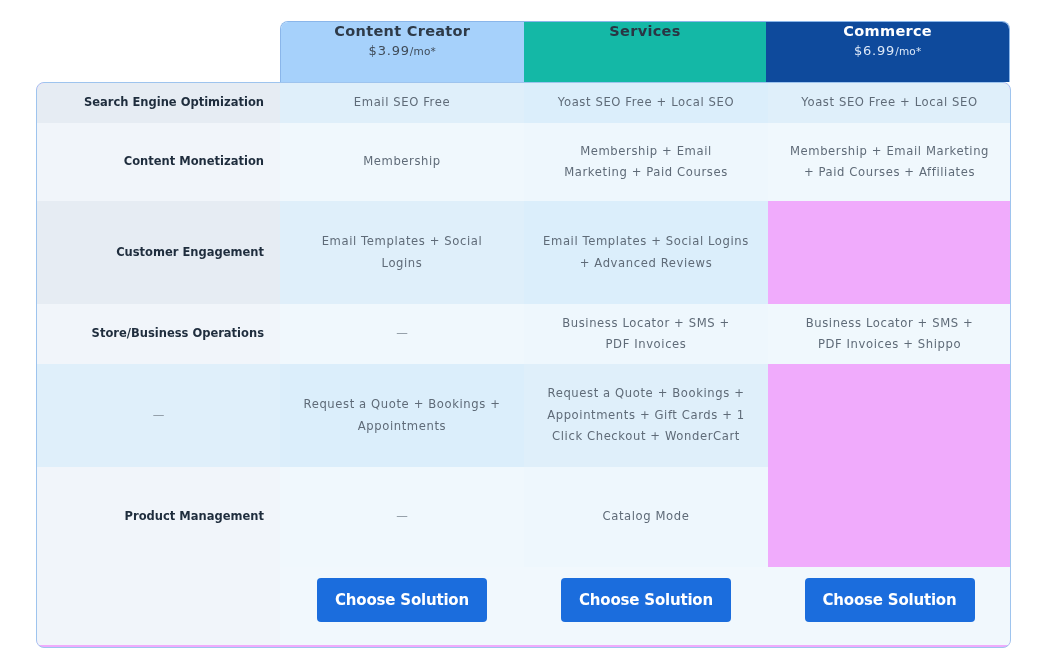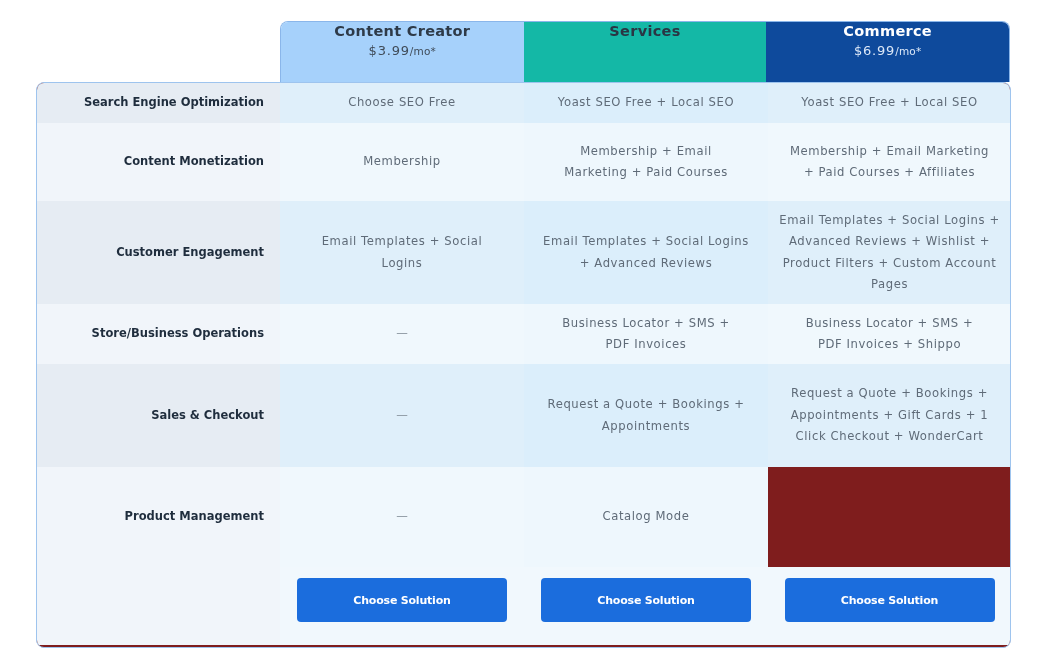--- a/index.html
+++ b/index.html
@@ -21,21 +21,21 @@
   .plan-head.cc { background: #a6d1fb; color: #2e3a48; }
   .plan-head.cc .price { color: #3f4b58; }
   .plan-head.sv { background: #14b8a6; color: #2a3644; }
   .plan-head.sv .price { color: #3a4654; margin-top: 40px; }
   .plan-head.cm { background: #0e4a9c; color: #ffffff; }
   .plan-head.cm .price { color: #dce8f8; }
 
   .table-card {
     position: absolute; left: 36px; top: 82px; width: 975px; height: 566px;
     border: 1.5px solid #9ec4ee; border-radius: 8px; overflow: hidden;
-    background: #7f1d1d;
+    background: #f0abfc;
   }
   .grid { display: grid; grid-template-columns: 243px 244px 244px 243px; }
   .cell {
     display: flex; align-items: center; justify-content: center; text-align: center;
     font-size: 11.6px; letter-spacing: 0.6px; line-height: 21.5px; color: #5f6b78;
     padding: 0 14px;
   }
   .label {
     justify-content: flex-end; text-align: right; padding-right: 16px;
     font-size: 11.5px; font-weight: bold; letter-spacing: 0; color: #1f2d3d;
@@ -44,23 +44,23 @@
   .row-plain .label { background: #f1f5fa; }
   .row-alt .cell.val { background: #dfeffa; }
   .row-alt .cell.val.mid { background: #dbeefb; }
   .row-plain .cell.val { background: #f0f8fd; }
   .row-plain .cell.val.mid { background: #eef7fd; }
   .dash { color: #8a95a0; letter-spacing: 0; }
 
   .btn-row .label { background: #f1f5fa; }
   .btn-row .cell.val { background: #f1f8fd; }
   .btn {
-    width: 210px; height: 44px; border-radius: 4px; border: none;
+    width: 170px; height: 44px; border-radius: 4px; border: none;
     background: #1b6ddd; color: #ffffff; font-family: "DejaVu Sans", sans-serif;
-    font-size: 11px; font-weight: bold; letter-spacing: -0.2px; cursor: pointer;
+    font-size: 15px; font-weight: bold; letter-spacing: -0.2px; cursor: pointer;
     display: flex; align-items: center; justify-content: center;
   }
 </style>
 </head>
 <body>
 
 <div class="header-tabs">
   <div class="plan-head cc">
     <div class="name">Content Creator</div>
     <div class="price"><span>$3.99</span><span class="per">/mo*</span></div>
@@ -71,44 +71,42 @@
   </div>
   <div class="plan-head cm">
     <div class="name">Commerce</div>
     <div class="price"><span>$6.99</span><span class="per">/mo*</span></div>
   </div>
 </div>
 
 <div class="table-card">
   <div class="grid row-alt" style="height:40px">
     <div class="cell label">Search Engine Optimization</div>
-    <div class="cell val">Choose SEO Free</div>
+    <div class="cell val">Email SEO Free</div>
     <div class="cell val mid">Yoast SEO Free + Local SEO</div>
     <div class="cell val">Yoast SEO Free + Local SEO</div>
   </div>
   <div class="grid row-plain" style="height:78px">
     <div class="cell label">Content Monetization</div>
     <div class="cell val">Membership</div>
     <div class="cell val mid" style="padding:0 26px">Membership + Email Marketing + Paid Courses</div>
     <div class="cell val" style="padding:0 18px">Membership + Email Marketing + Paid Courses + Affiliates</div>
   </div>
   <div class="grid row-alt" style="height:103px">
     <div class="cell label">Customer Engagement</div>
     <div class="cell val" style="padding:0 22px">Email Templates + Social Logins</div>
     <div class="cell val mid" style="padding:0 18px">Email Templates + Social Logins + Advanced Reviews</div>
-    <div class="cell val" style="padding:0 8px">Email Templates + Social Logins + Advanced Reviews + Wishlist + Product Filters + Custom Account Pages</div>
   </div>
   <div class="grid row-plain" style="height:60px">
     <div class="cell label">Store/Business Operations</div>
     <div class="cell val dash">—</div>
     <div class="cell val mid" style="padding:0 28px">Business Locator + SMS + PDF Invoices</div>
     <div class="cell val" style="padding:0 26px">Business Locator + SMS + PDF Invoices + Shippo</div>
   </div>
   <div class="grid row-alt" style="height:103px">
-    <div class="cell label">Sales &amp; Checkout</div>
     <div class="cell val dash">—</div>
     <div class="cell val mid" style="padding:0 12px">Request a Quote + Bookings + Appointments</div>
     <div class="cell val" style="padding:0 10px">Request a Quote + Bookings + Appointments + Gift Cards + 1 Click Checkout + WonderCart</div>
   </div>
   <div class="grid row-plain" style="height:100px">
     <div class="cell label">Product Management</div>
     <div class="cell val dash">—</div>
     <div class="cell val mid">Catalog Mode</div>
   </div>
   <div class="grid btn-row" style="height:78px">

